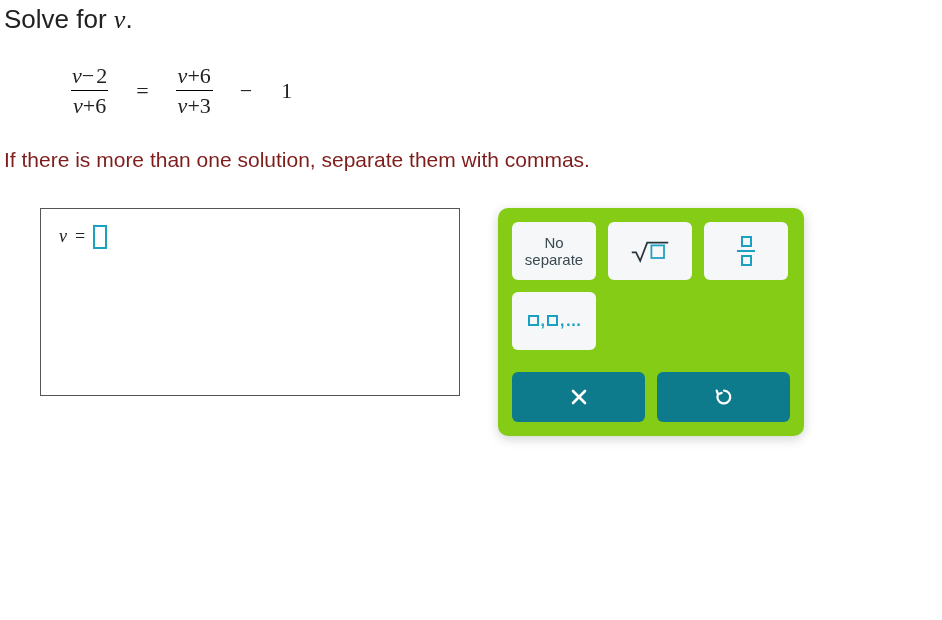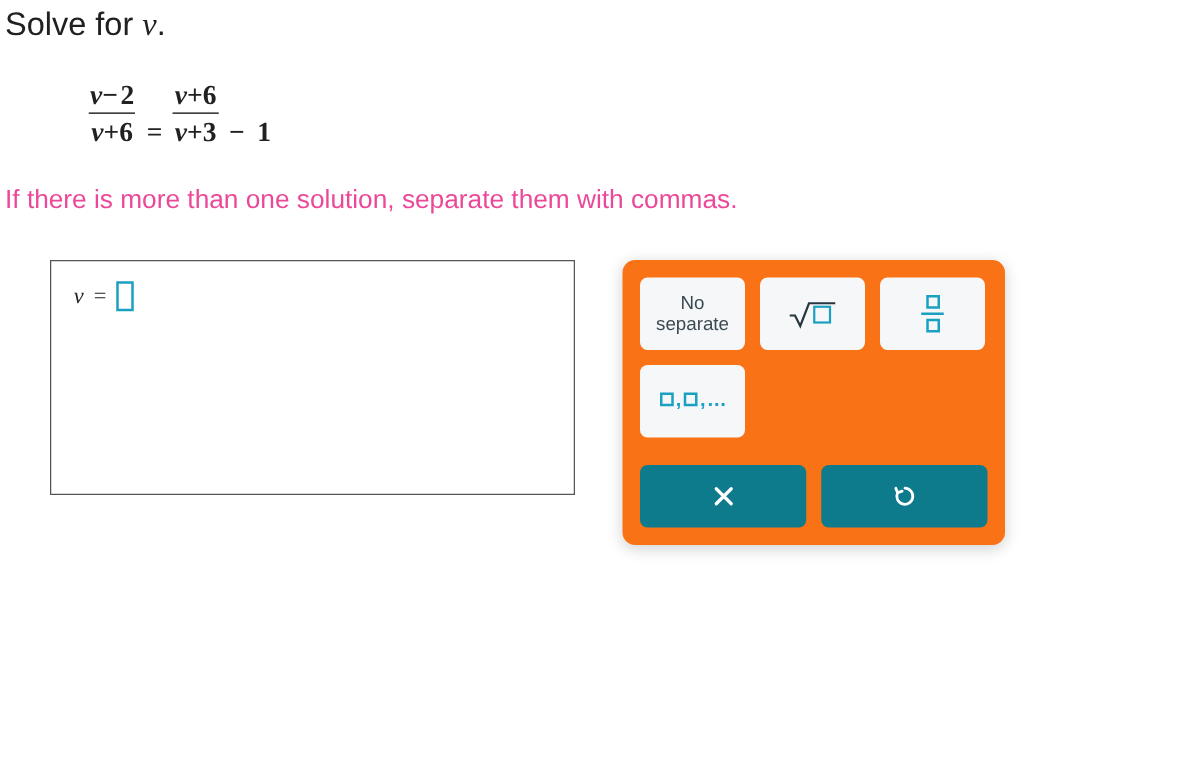--- a/index.html
+++ b/index.html
@@ -17,38 +17,38 @@
       color: #212121;
       padding: 4px 0 0 4px;
     }
     .prompt-title .var { font-style: italic; font-family: 'Times New Roman', serif; }
     .equation-block {
       margin-top: 28px;
       margin-left: 70px;
       font-family: 'Times New Roman', serif;
       font-size: 22px;
     }
-    .eq-row { display: flex; align-items: flex-end; gap: 4px; font-weight: bold; }
+    .eq-row { display: flex; align-items: center; gap: 23px; }
     .frac {
       display: inline-flex;
       flex-direction: column;
       align-items: center;
       line-height: 1.15;
     }
     .frac .num { padding: 0 2px 2px; }
     .frac .den { padding: 2px 2px 0; border-top: 1.5px solid #000; }
     .eq-var { font-style: italic; }
     .eq-op { padding: 0 4px; }
     .minus-gap { letter-spacing: 2px; }
     .instructions {
       margin-top: 26px;
       margin-left: 4px;
       font-size: 21px;
       line-height: 1.4;
-      color: #ec4899;
+      color: #7f1d1d;
     }
     .bottom-row {
       display: flex;
       gap: 38px;
       margin-top: 34px;
       margin-left: 40px;
       align-items: flex-start;
     }
     .answer-box {
       width: 420px;
@@ -63,21 +63,21 @@
     .answer-row { display: flex; align-items: center; gap: 8px; }
     .answer-var { font-style: italic; }
     .input-placeholder {
       width: 14px;
       height: 24px;
       border: 2px solid #1aa0c0;
       display: inline-block;
     }
     .palette {
       width: 306px;
-      background: #f97316;
+      background: #84cc16;
       border-radius: 10px;
       box-shadow: 0 3px 12px rgba(0,0,0,0.18);
       padding: 14px;
     }
     .palette-grid {
       display: grid;
       grid-template-columns: repeat(3, 84px);
       gap: 12px;
     }
     .pal-btn {

